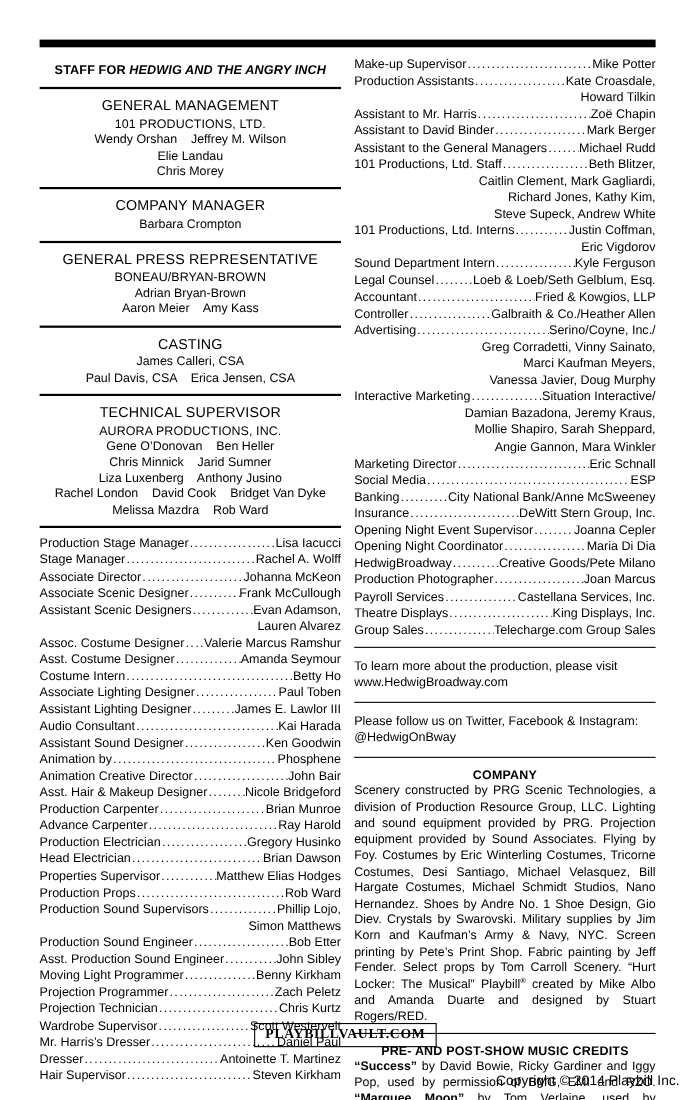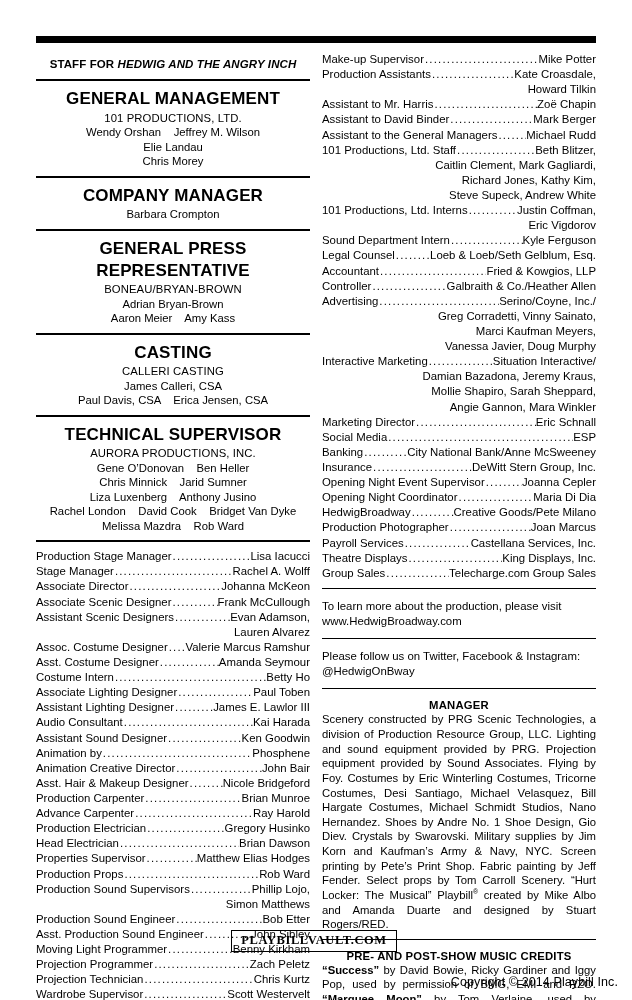--- a/index.html
+++ b/index.html
@@ -66,22 +66,22 @@
     text-align: center;
     font-weight: bold;
     font-size: 11.5px;
     letter-spacing: 0.1px;
     padding: 6px 0 2px 0;
   }
   .staff-title i {
     font-style: italic;
   }
   .dept-head {
-    font-weight: bold;
-    font-size: 17px;
+    font-weight: normal;
+    font-size: 13px;
     letter-spacing: 0.15px;
     margin-bottom: 1px;
   }
   .dept-sub {
     font-size: 11.3px;
     letter-spacing: 0.1px;
   }
   .names-row {
     font-size: 11.3px;
     white-space: pre;
@@ -207,21 +207,20 @@
           <hr class="rule">
           <div class="block">
             <div class="dept-head">GENERAL PRESS REPRESENTATIVE</div>
             <div class="dept-sub">BONEAU/BRYAN-BROWN</div>
             <div class="names-row">Adrian Bryan-Brown</div>
             <div class="names-row">Aaron Meier    Amy Kass</div>
           </div>
           <hr class="rule">
           <div class="block">
             <div class="dept-head">CASTING</div>
-            <div class="dept-sub">CALLERI CASTING</div>
             <div class="names-row">James Calleri, CSA</div>
             <div class="names-row">Paul Davis, CSA    Erica Jensen, CSA</div>
           </div>
           <hr class="rule">
           <div class="block">
             <div class="dept-head">TECHNICAL SUPERVISOR</div>
             <div class="dept-sub">AURORA PRODUCTIONS, INC.</div>
             <div class="names-row">Gene O’Donovan    Ben Heller</div>
             <div class="names-row">Chris Minnick    Jarid Sumner</div>
             <div class="names-row">Liza Luxenberg    Anthony Jusino</div>
@@ -564,21 +563,21 @@
 
       <hr class="rule thin">
 
       <div class="notice">
         <div>Please follow us on Twitter, Facebook &amp; Instagram:</div>
         <div>@HedwigOnBway</div>
       </div>
 
       <hr class="rule thin">
 
-      <div class="sec-head">MANAGER</div>
+      <div class="sec-head">COMPANY</div>
       <div class="para" id="credits-para">Scenery constructed by PRG Scenic Technologies, a division of Production Resource Group, LLC. Lighting and sound equipment provided by PRG. Projection equipment provided by Sound Associates. Flying by Foy. Costumes by Eric Winterling Costumes, Tricorne Costumes, Desi Santiago, Michael Velasquez, Bill Hargate Costumes, Michael Schmidt Studios, Nano Hernandez. Shoes by Andre No. 1 Shoe Design, Gio Diev. Crystals by Swarovski. Military supplies by Jim Korn and Kaufman’s Army &amp; Navy, NYC. Screen printing by Pete’s Print Shop. Fabric painting by Jeff Fender. Select props by Tom Carroll Scenery. “Hurt Locker: The Musical” Playbill<sup>®</sup> created by Mike Albo and Amanda Duarte and designed by Stuart Rogers/RED.</div>
 
       <hr class="rule thin">
 
       <div class="sec-head">PRE- AND POST-SHOW MUSIC CREDITS</div>
       <div class="para" id="music-para"><b>“Success”</b> by David Bowie, Ricky Gardiner and Iggy Pop, used by permission of BMG, EMI and RZO. <b>“Marquee Moon”</b> by Tom Verlaine, used by permission of Verlaine Music.  by Bryan Ferry, used by permission of BMG.  and  performed by The Deafening, used by permission.   and  performed by Matt Duncan, used by permission.  and  performed by Peter Yanowitz, used by permission.</div>
     </div>
   </div>
 
   <div class="vault-box">

